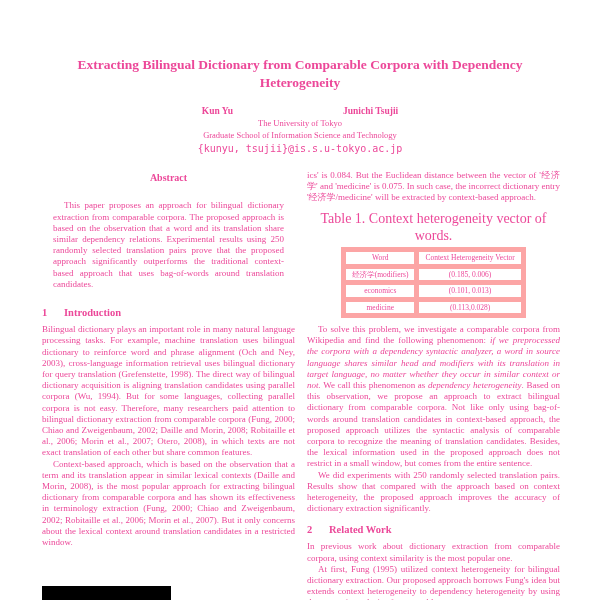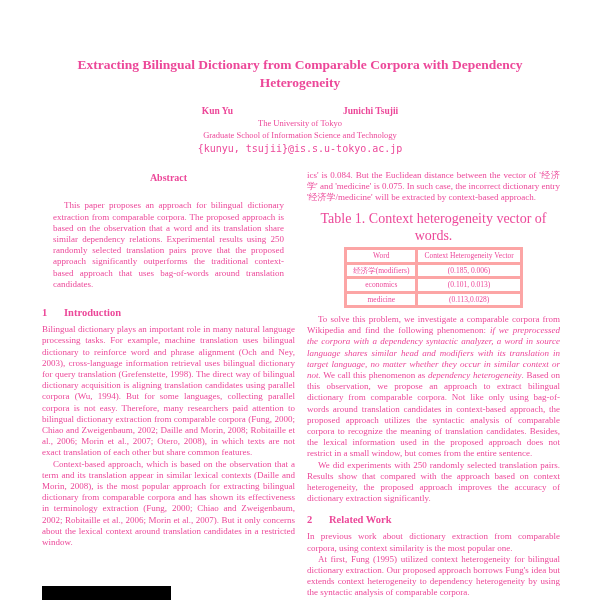--- a/index.html
+++ b/index.html
@@ -28,21 +28,21 @@
   .indent { text-indent:11px; }
   .abs-head { text-align:center; font-size:10px; font-weight:bold; margin:2px 0 5px; }
   .abs-body { margin:16px 11px; }
   .sec-head { font-size:10.5px; font-weight:bold; margin:9px 0 5px; text-align:left; }
   .sec-num { display:inline-block; min-width:10px; margin-right:12px; }
   .it { font-style:italic; }
   .bi { font-style:italic; font-weight:normal; }
 
   .table-caption { font-size:14px; text-align:center; margin:6px 0 3px; text-indent:0; }
   table.ctx { border-collapse:collapse; margin:0 auto 6px; font-size:7.5px; line-height:1.25; }
-  table.ctx th, table.ctx td { border:3px solid #fca5a5; padding:1px 6px; text-align:center; font-weight:normal; }
+  table.ctx th, table.ctx td { border:5px solid #fca5a5; padding:1px 6px; text-align:center; font-weight:normal; }
 
   .black-bar { position:absolute; left:42px; top:586px; width:129px; height:14px; background:#000; }
 </style>
 </head>
 <body>
 
 <div class="page">
 
   <header class="head">
     <h1 class="paper-title">Extracting Bilingual Dictionary from Comparable Corpora with Dependency Heterogeneity</h1>

